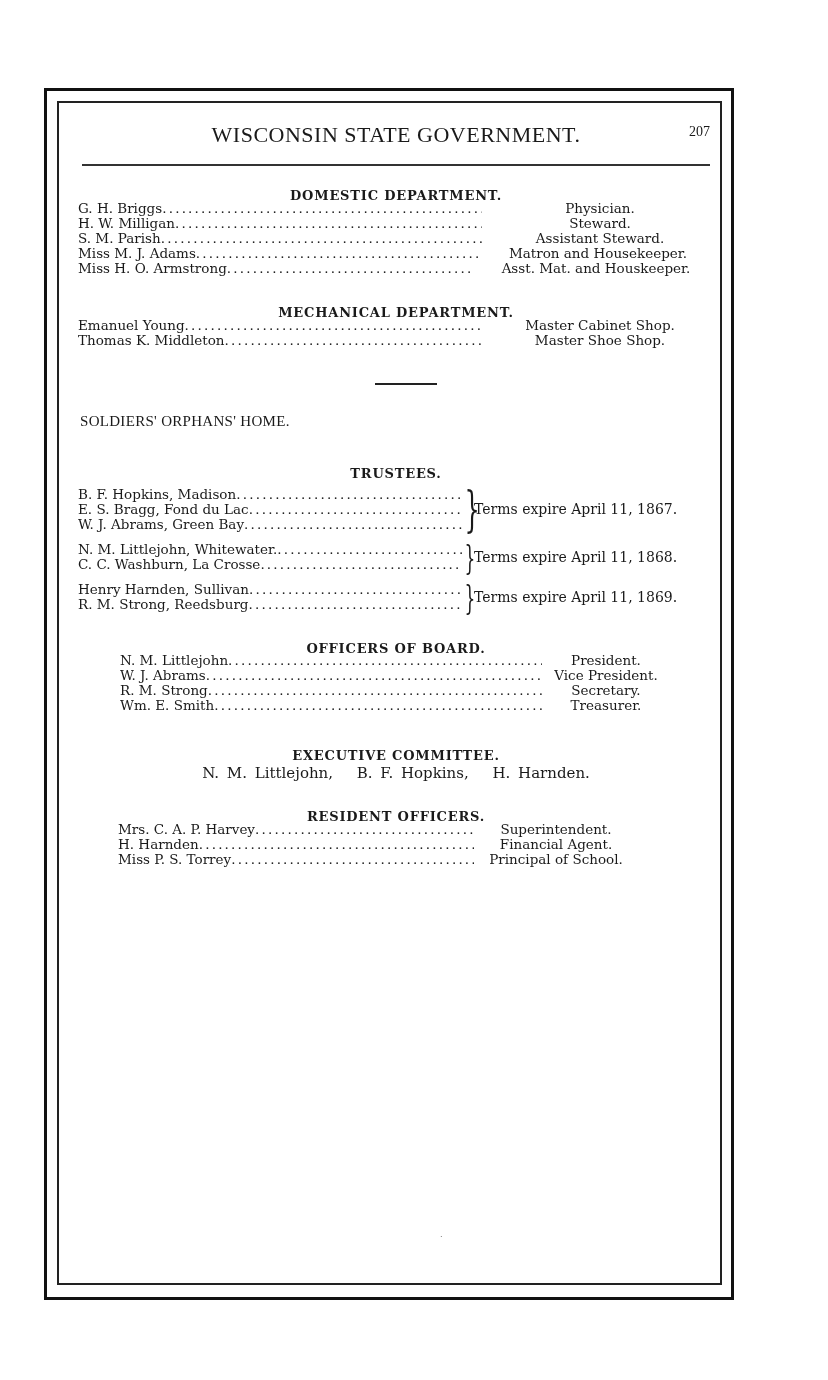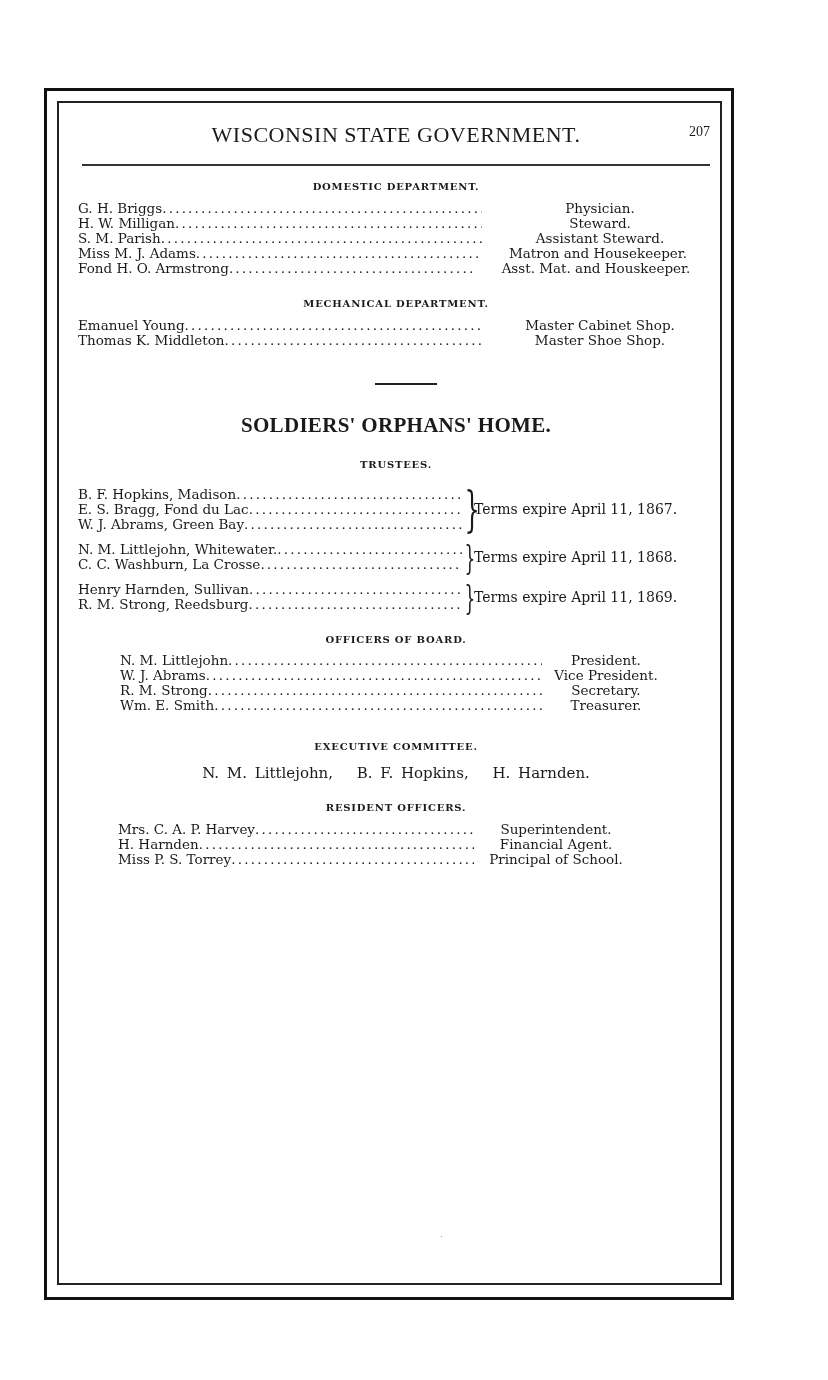--- a/index.html
+++ b/index.html
@@ -22,31 +22,31 @@
   .running-title {
     position:absolute; left:0; width:632px; text-align:center; top:0;
     font-family:"Liberation Serif", serif; font-size:22px; letter-spacing:0.5px;
   }
   .page-number {
     position:absolute; right:2px; top:2px; font-family:"Liberation Serif", serif; font-size:14px;
   }
   .head-rule { position:absolute; left:82px; top:164px; width:628px; border-top:2px solid #333; }
   .section-label {
     position:absolute; left:80px; width:632px; text-align:center;
-    font-family:"DejaVu Serif", serif; font-size:10px; font-weight:bold; letter-spacing:0.8px;
+    font-family:"DejaVu Serif", serif; font-size:13px; font-weight:bold; letter-spacing:0.8px;margin-top:7px;
   }
   .rows { position:absolute; font-family:"DejaVu Serif", serif; font-size:13.5px; line-height:15px;text-align:center; }
   .row { display:flex; white-space:nowrap; }
   .row .name { }
   .row .dots { flex:1; overflow:hidden; letter-spacing:2.2px; }
   .row .dots::before { content:"............................................................................................................"; }
   .row .role { }
   .big-title {
-    position:absolute; left:80px; width:632px; text-align:center; top:413px;
-    font-family:"Liberation Serif", serif; font-size:21px; letter-spacing:0.3px;font-weight:bold;
+    position:absolute; left:80px; width:632px; text-align:left; top:413px;
+    font-family:"Liberation Serif", serif; font-size:15px; letter-spacing:0.3px;
   }
   .short-rule { position:absolute; left:375px; top:383px; width:62px; border-top:2px solid #222; }
   .trustee-group { position:absolute; left:78px; display:flex; align-items:center; }
   .trustee-names { width:384px; font-size:13.5px; line-height:15px; }
   .brace { font-size:34px; line-height:1; margin:0 2px 0 0; font-family:"DejaVu Serif", serif; transform:scaleX(0.5); display:inline-block; width:10px; }
   .brace.tall { font-size:48px; }
   .term { font-size:14px; white-space:nowrap; }
   .exec-names {
     position:absolute; left:80px; width:632px; top:764px; text-align:center;
     font-size:15px; word-spacing:3px;
@@ -87,21 +87,21 @@
       <span class="name">S. M. Parish</span>
       <span class="dots"></span>
       <span class="role" style="width:236px">Assistant Steward.</span>
     </div>
   <div class="row" style="width:640px">
       <span class="name">Miss M. J. Adams</span>
       <span class="dots"></span>
       <span class="role" style="width:240px">Matron and Housekeeper.</span>
     </div>
   <div class="row" style="width:640px">
-      <span class="name">Fond H. O. Armstrong</span>
+      <span class="name">Miss H. O. Armstrong</span>
       <span class="dots"></span>
       <span class="role" style="width:244px">Asst. Mat. and Houskeeper.</span>
     </div>
 </div>
 
 <div class="section-label" style="top:298px;">MECHANICAL DEPARTMENT.</div>
 <div class="rows" style="left:78px; top:318px;">
   <div class="row" style="width:640px">
       <span class="name">Emanuel Young</span>
       <span class="dots"></span>

